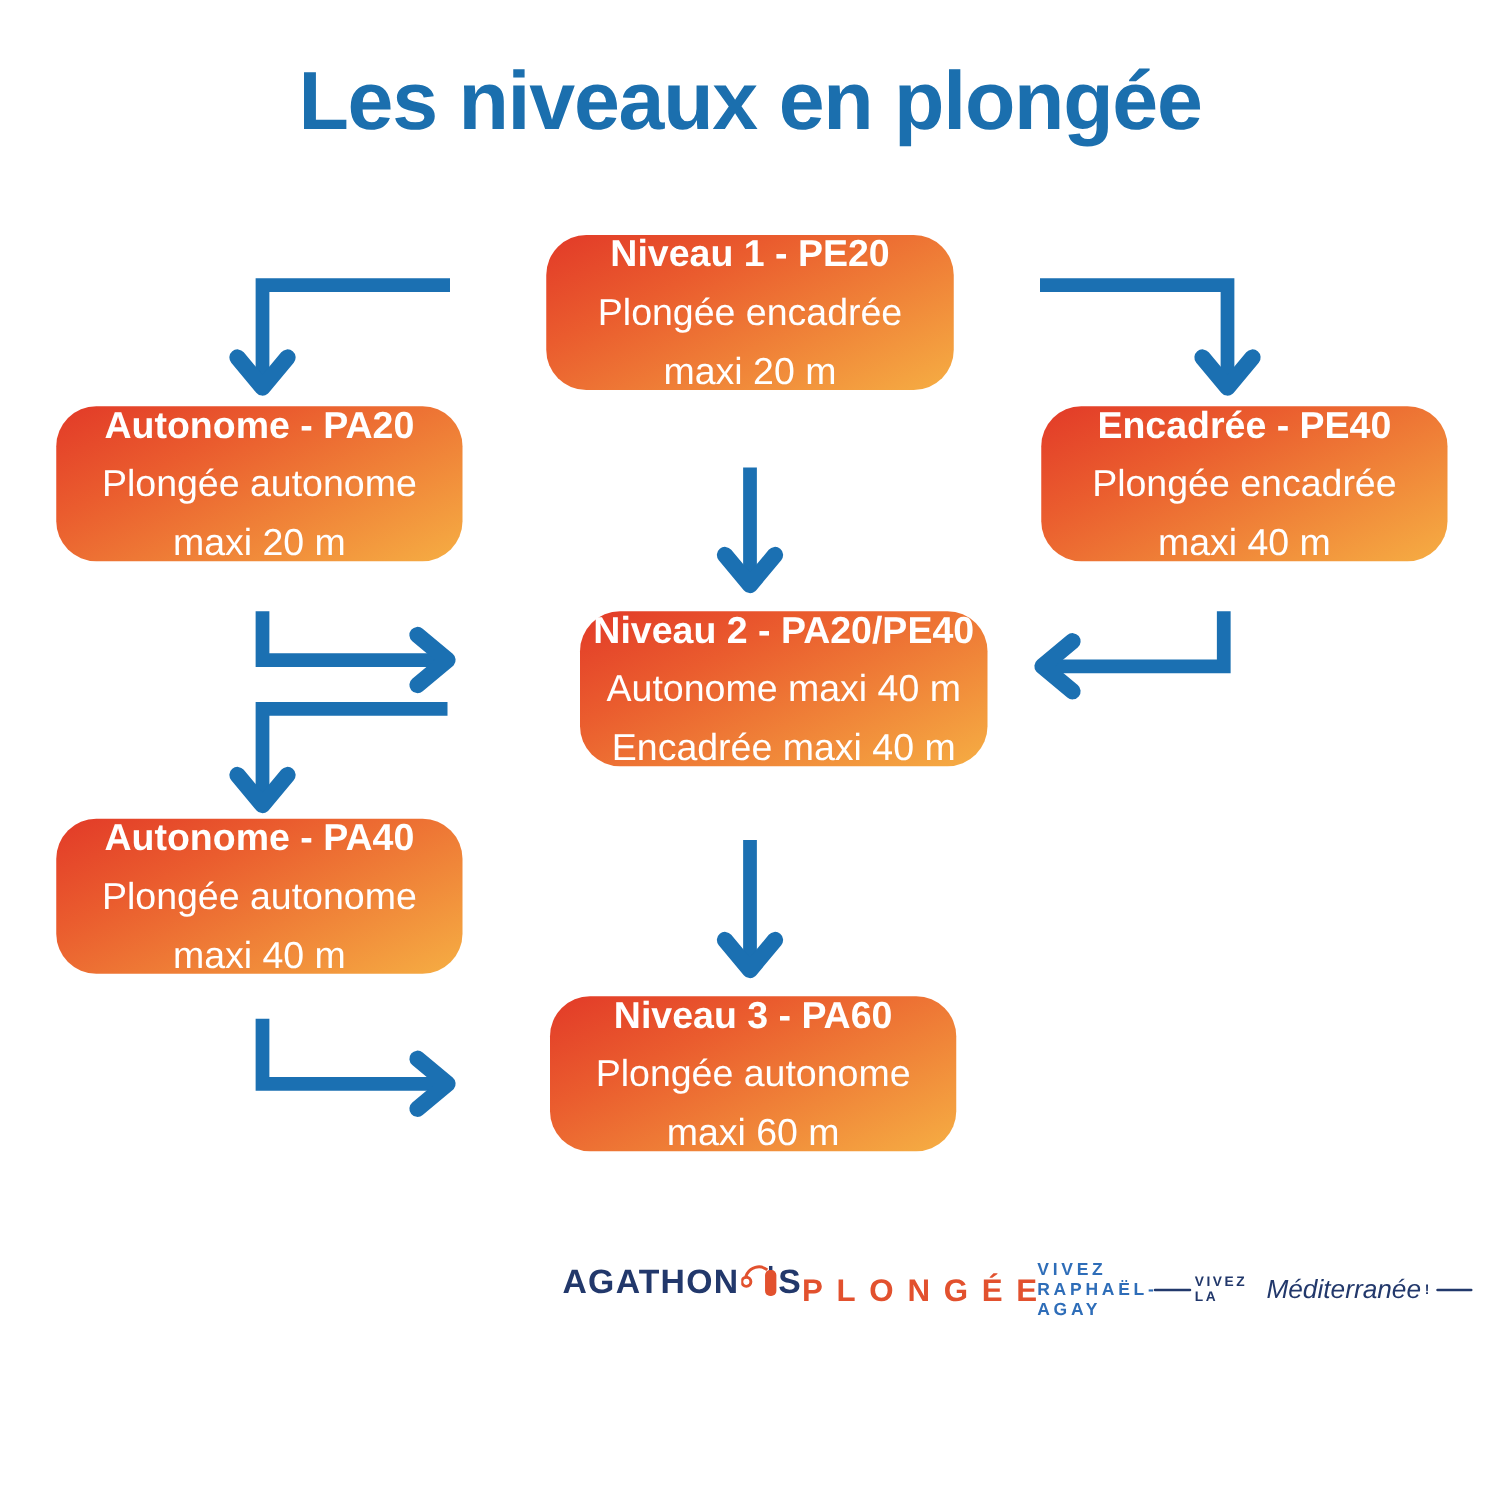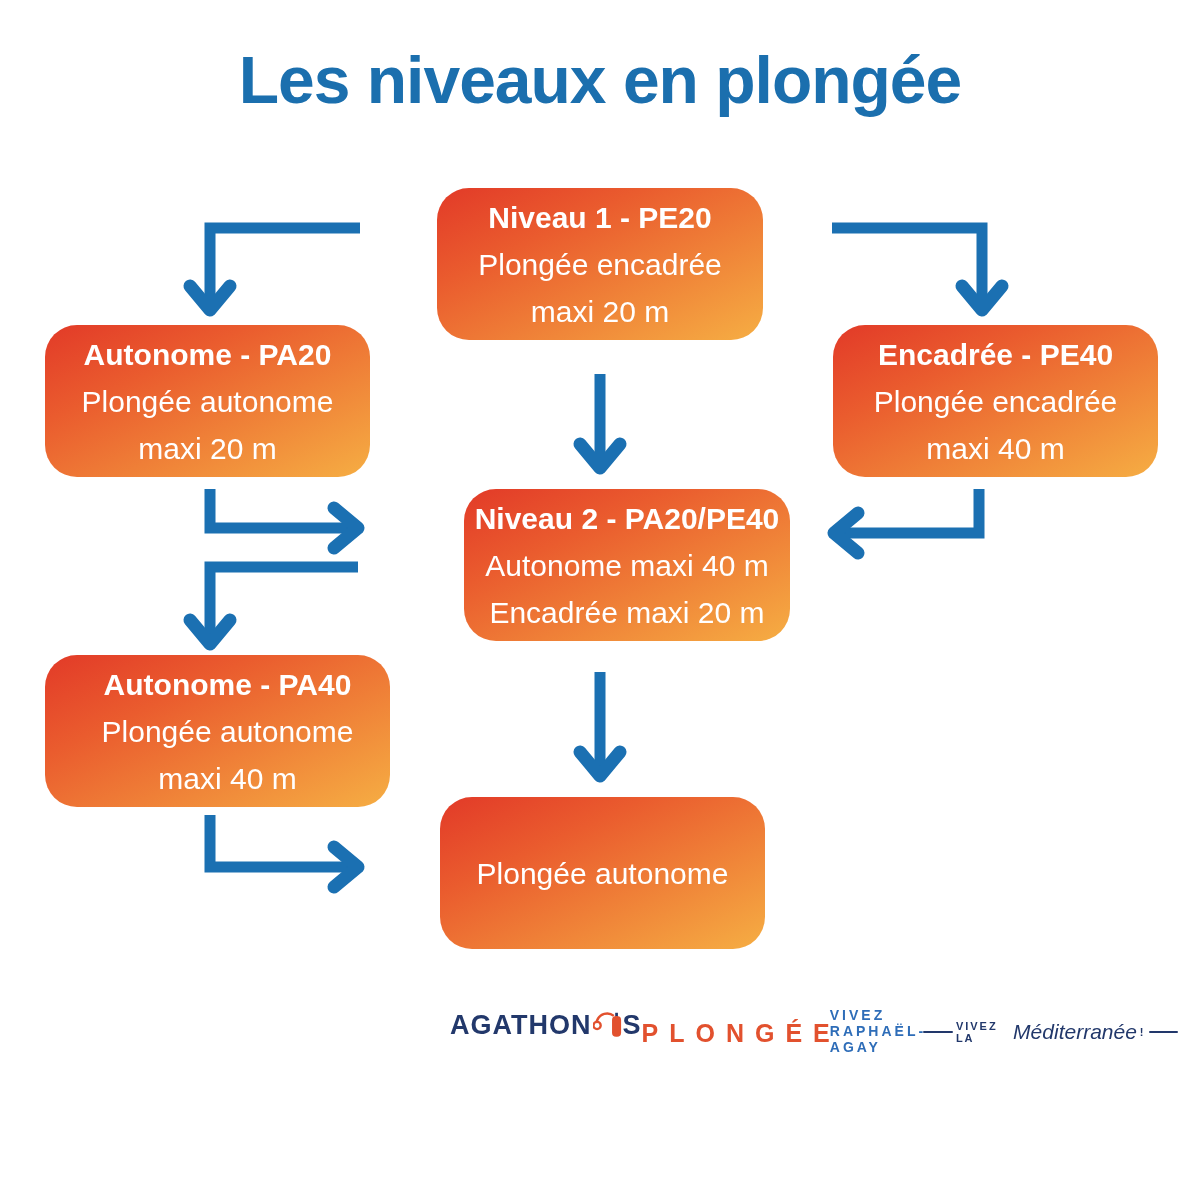--- a/index.html
+++ b/index.html
@@ -9,31 +9,31 @@
   }
   .title {
     position:absolute; top:42px; left:0; width:100%; margin:0;
     text-align:center; font-size:66px; font-weight:bold;
     color:#1b6fae; letter-spacing:-1px;
   }
   .arrows { position:absolute; left:0; top:0; }
   .arrows .shaft { stroke:#1b70b2; stroke-width:11; fill:none; stroke-linejoin:miter; }
   .arrows .head  { stroke:#1b70b2; stroke-width:13; fill:none; stroke-linecap:round; stroke-linejoin:round; }
   .box {
-    position:absolute; width:325px; height:152px; border-radius:32px;
+    position:absolute; width:325px; height:124px; border-radius:32px;
     background:linear-gradient(155deg,#e23a28 0%,#ea5c2e 32%,#f5a942 96%);
     color:#ffffff; display:flex; flex-direction:column; justify-content:center;
     align-items:center; text-align:center; font-size:30px; line-height:47px;
   }
   .box-title { font-weight:bold; }
   .box-n1  { left:437px; top:188px; width:326px; }
   .box-pa20{ left:45px;  top:325px; }
   .box-pe40{ left:833px; top:325px; }
   .box-n2  { left:464px; top:489px; width:326px;border-radius:32px; }
-  .box-pa40{ left:45px;  top:655px;padding-left:20px; }
+  .box-pa40{ left:45px;  top:655px; }
   .box-n3  { left:440px; top:797px; }
   .logo {
     position:absolute; left:450px; top:982px; width:300px;
     display:flex; flex-direction:row; align-items:center;
   }
   .logo-illustration { display:block; }
   .logo-name {
     display:flex; align-items:center; color:#22386b; font-weight:800;
     font-size:27px; letter-spacing:1px; margin-top:-4px;
   }
@@ -112,31 +112,33 @@
 
   <div class="box box-pe40">
     <div class="box-title">Encadrée - PE40</div>
     <div class="box-line">Plongée encadrée</div>
     <div class="box-line">maxi 40 m</div>
   </div>
 
   <div class="box box-n2">
     <div class="box-title">Niveau 2 - PA20/PE40</div>
     <div class="box-line">Autonome maxi 40 m</div>
-    <div class="box-line">Encadrée maxi 20 m</div>
+    <div class="box-line">Encadrée maxi 40 m</div>
   </div>
 
   <div class="box box-pa40">
     <div class="box-title">Autonome - PA40</div>
     <div class="box-line">Plongée autonome</div>
     <div class="box-line">maxi 40 m</div>
   </div>
 
   <div class="box box-n3">
+    <div class="box-title">Niveau 3 - PA60</div>
     <div class="box-line">Plongée autonome</div>
+    <div class="box-line">maxi 60 m</div>
   </div>
 
   <div class="logo">
     <svg class="logo-illustration" viewBox="0 0 210 92" width="205" height="90">
       <defs>
         <linearGradient id="sunset" x1="0" y1="0" x2="0" y2="1">
           <stop offset="0" stop-color="#7e1b1e"></stop>
           <stop offset="0.45" stop-color="#cc3b22"></stop>
           <stop offset="0.75" stop-color="#ea6c2e"></stop>
           <stop offset="1" stop-color="#f6b04a"></stop>

